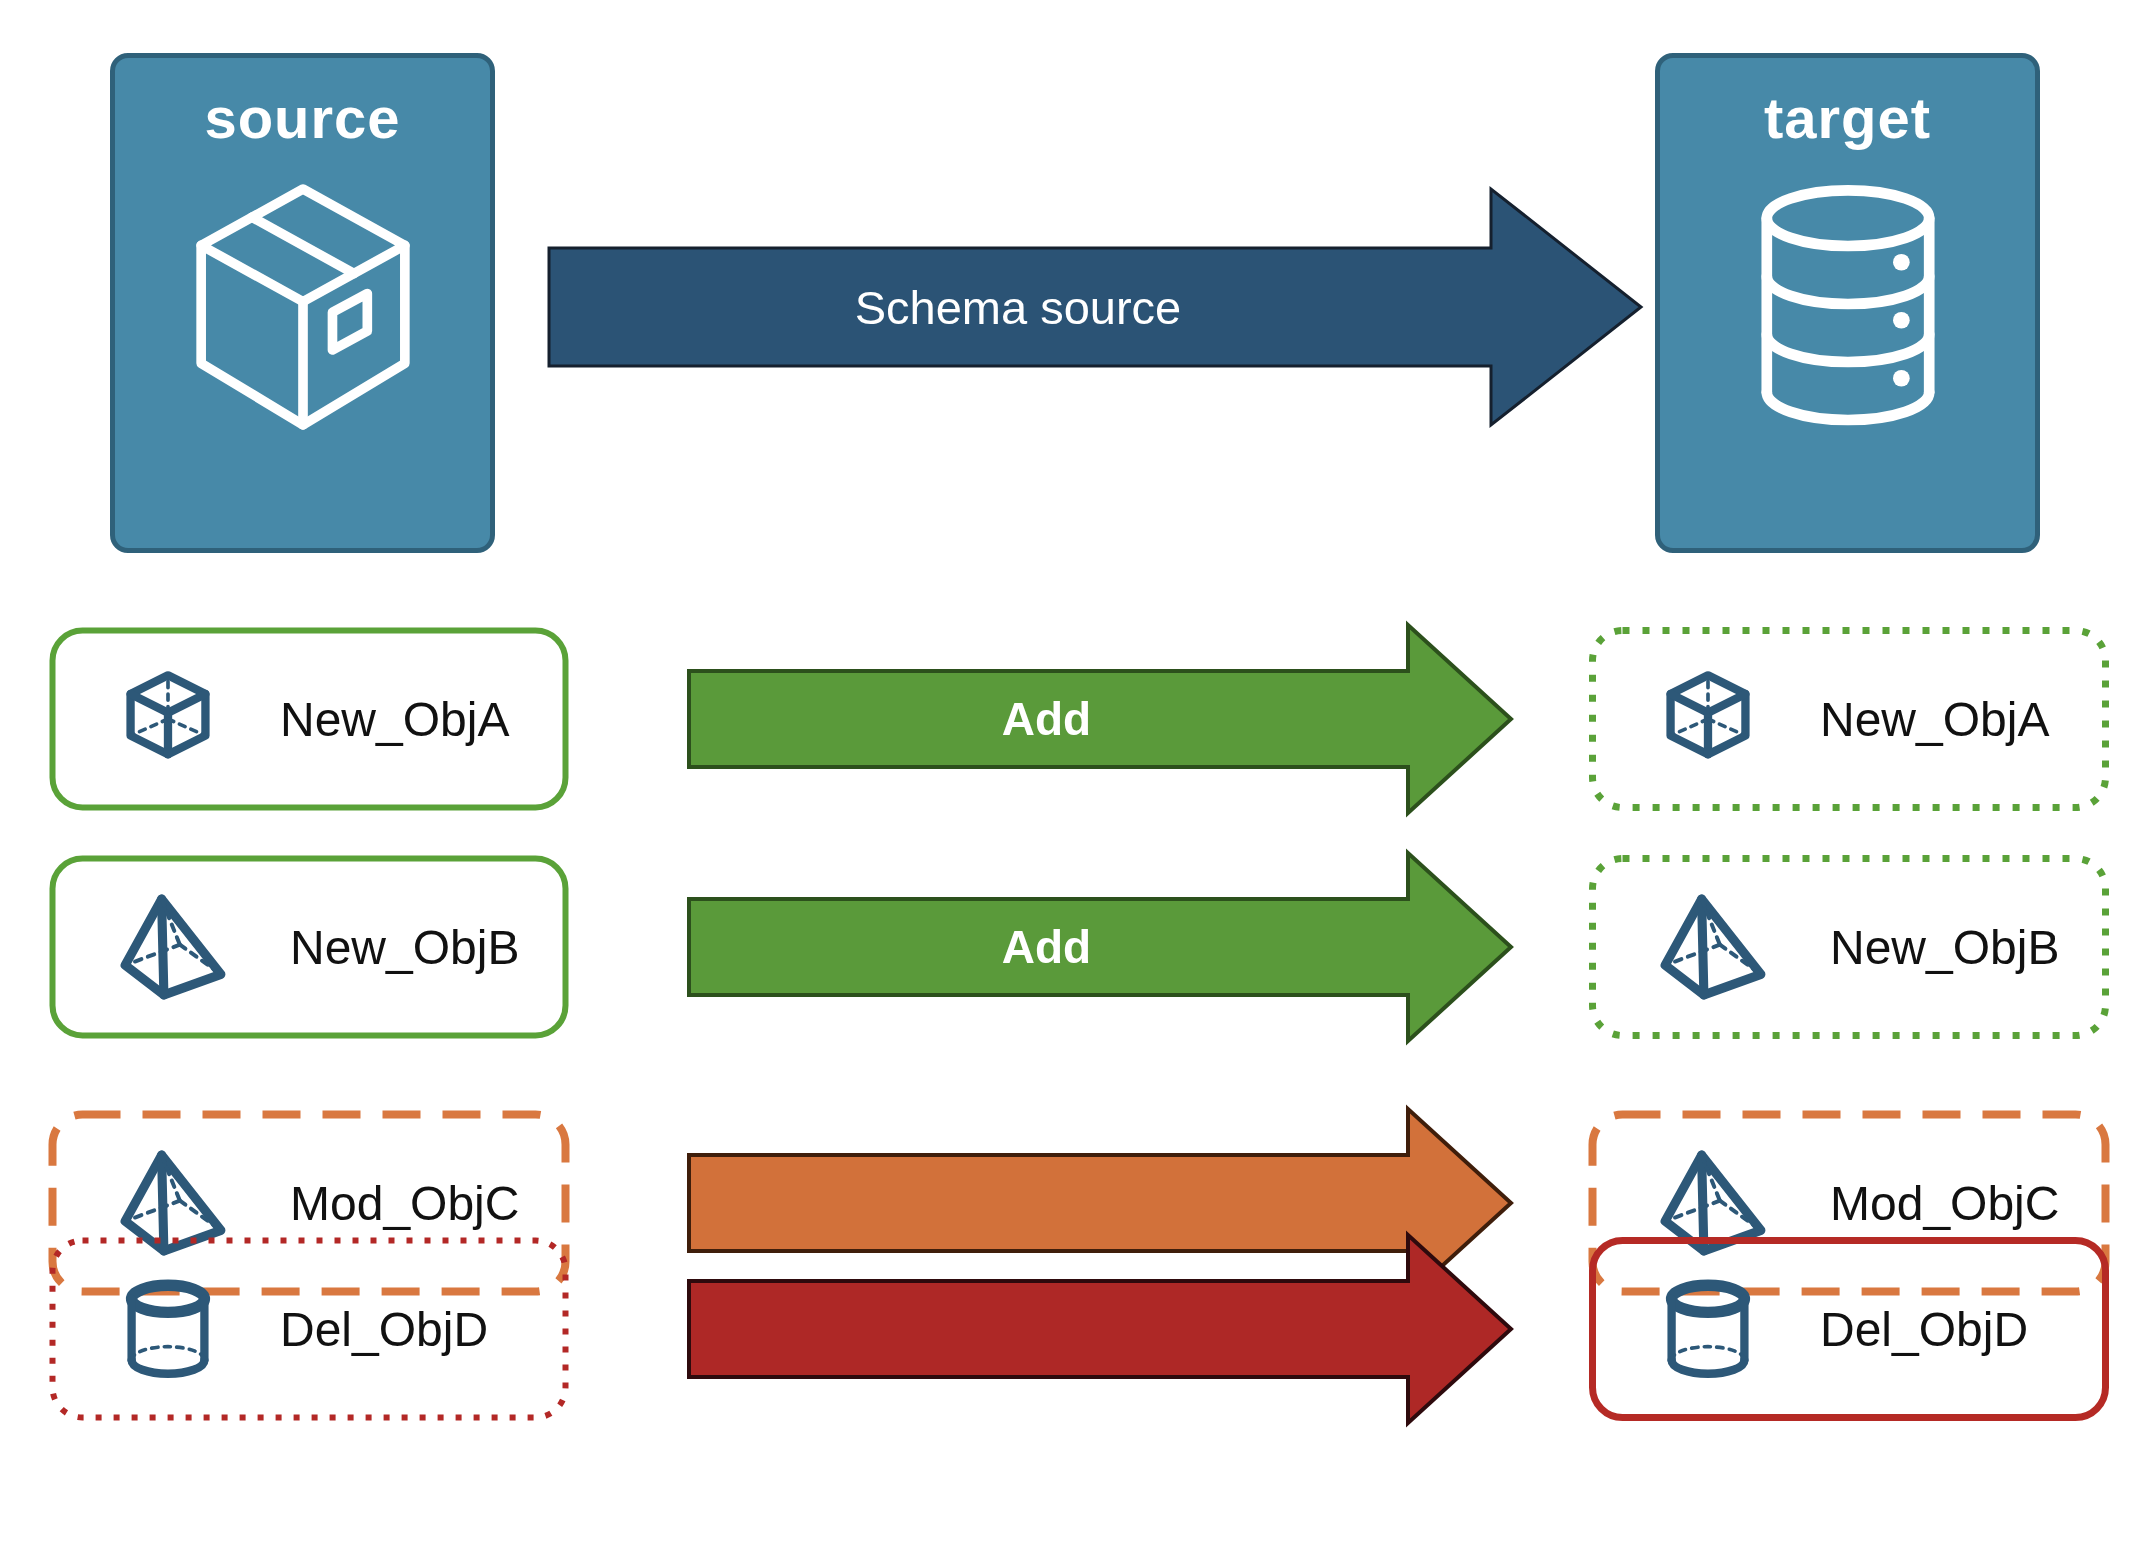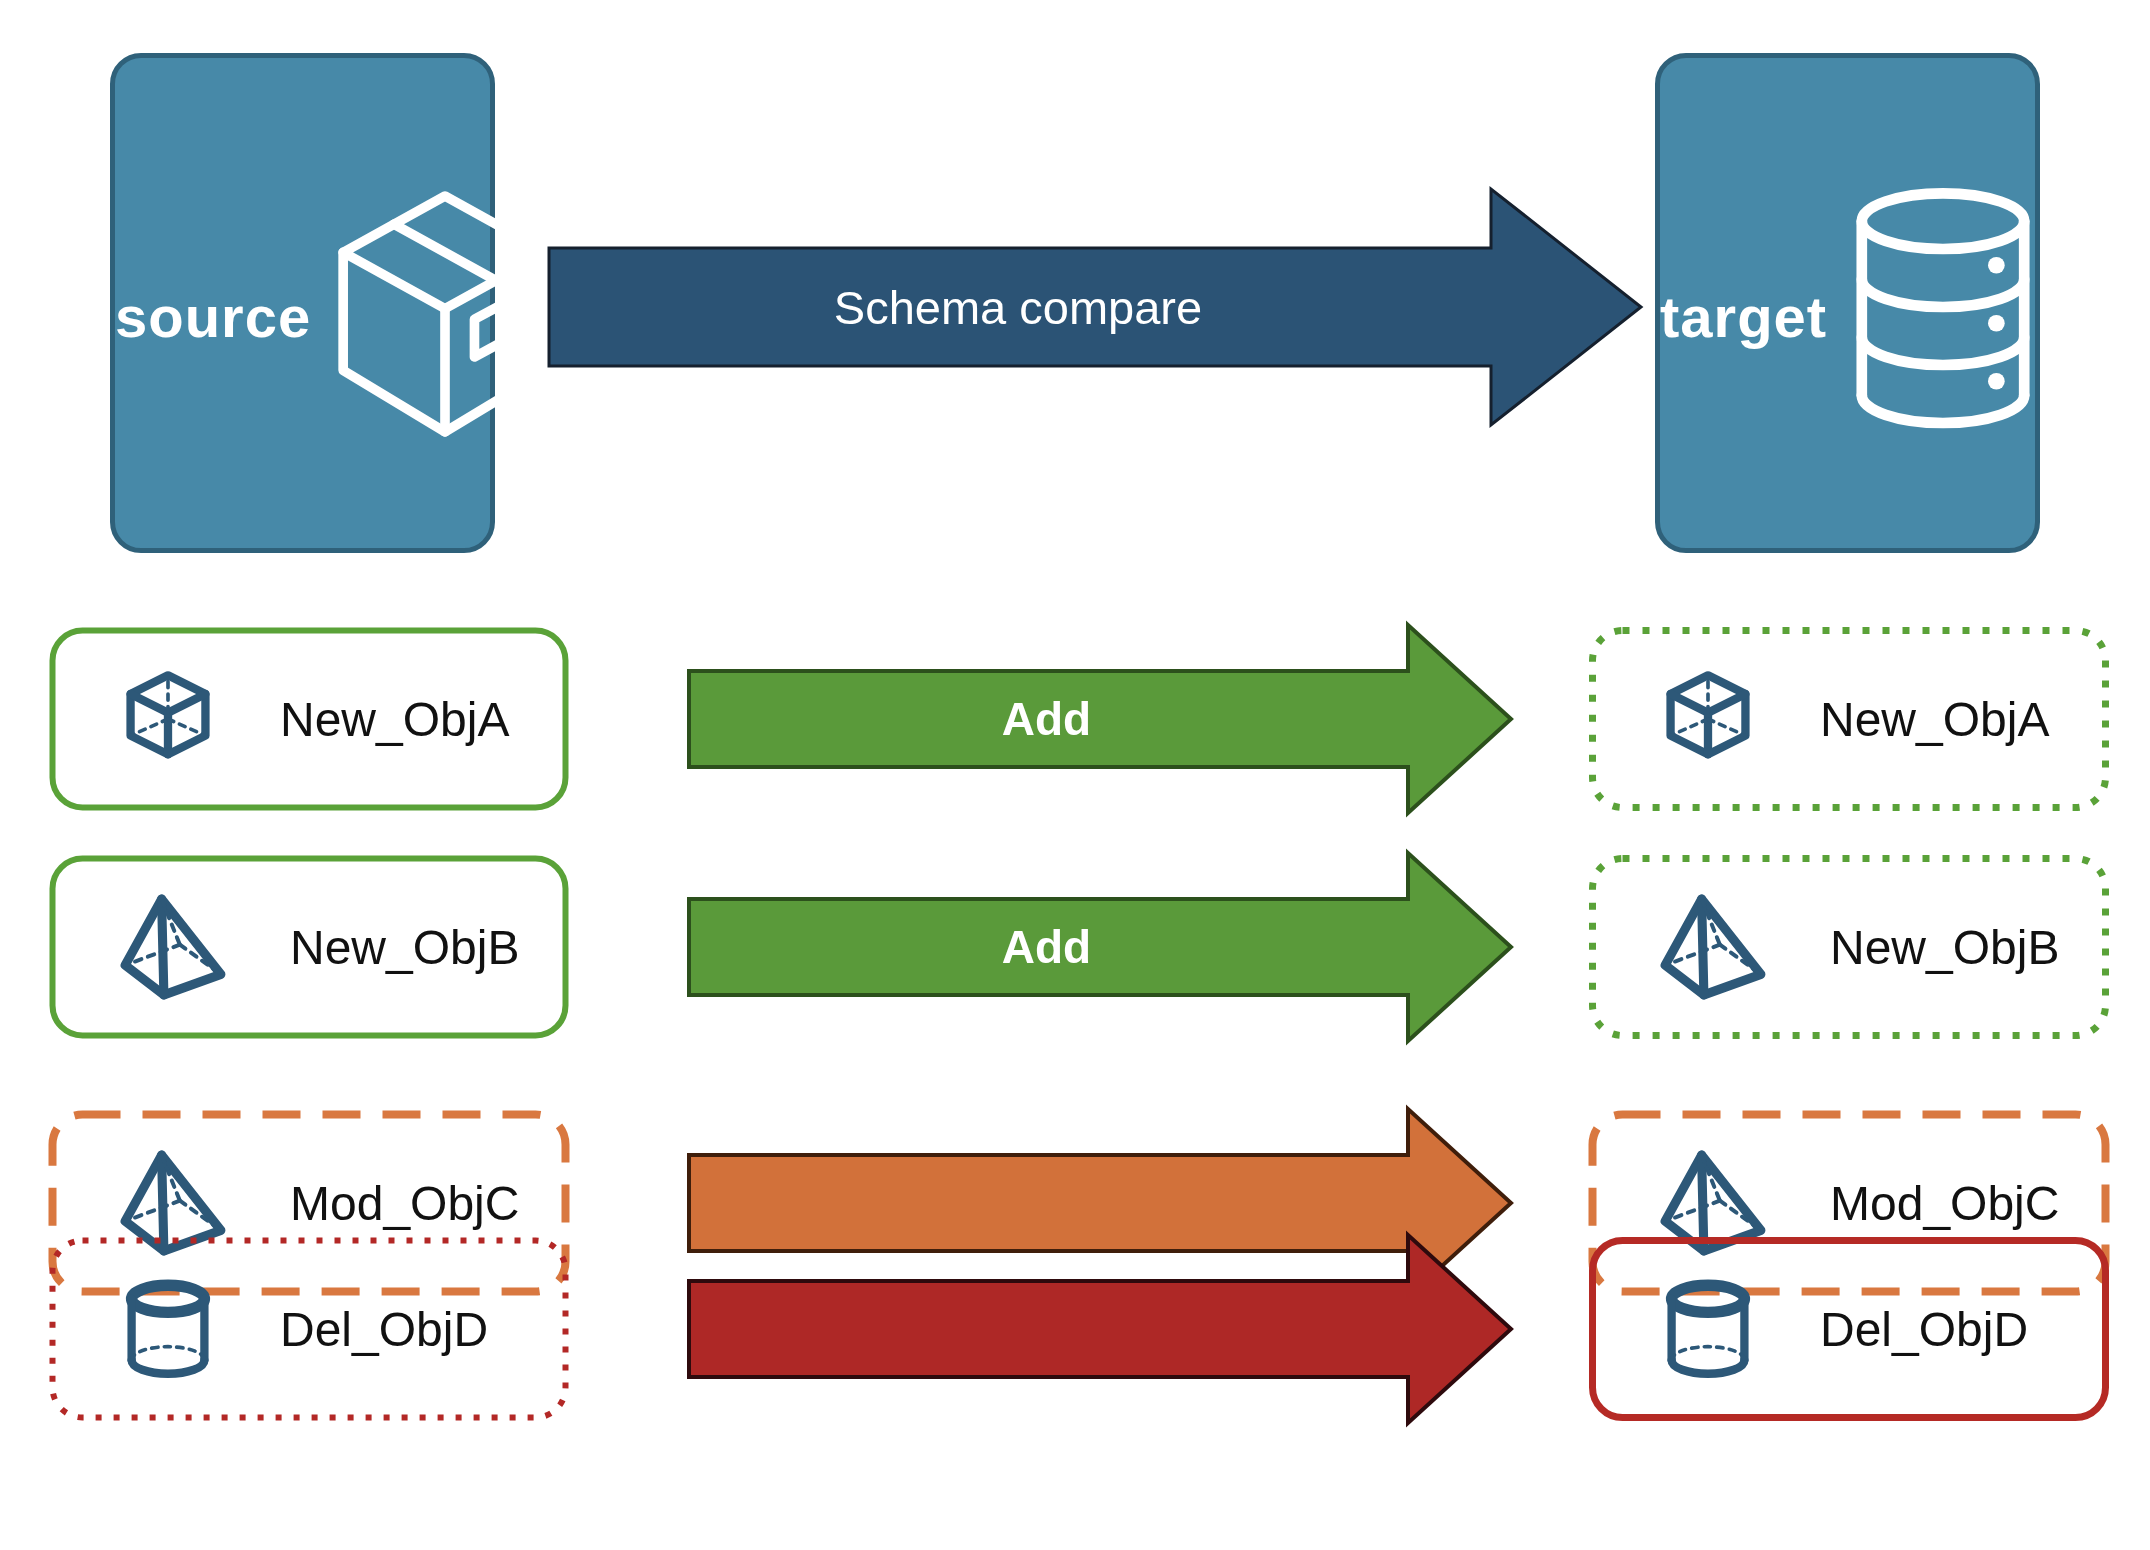--- a/index.html
+++ b/index.html
@@ -4,22 +4,22 @@
 <style>
   html,body{margin:0;padding:0;background:#ffffff;}
   body{
     width:2150px;height:1550px;position:relative;overflow:hidden;
     font-family:"Liberation Sans", sans-serif;
   }
 
   
   .node{
     position:absolute;top:53px;width:385px;height:500px;
-    background:#4789A8;border:5px solid #2F617A;border-radius:31px;
-    box-sizing:border-box;display:flex;flex-direction:row;align-items:center;
+    background:#4789A8;border:5px solid #2F617A;border-radius:18px;
+    box-sizing:border-box;display:flex;flex-direction:column;align-items:center;
   }
   .node.source{left:110px}
   .node.target{left:1655px}
   .node-title{
     color:#ffffff;font-size:58px;font-weight:bold;margin-top:26px;letter-spacing:1px;
   }
   .node-icon{flex:none}
   .pkg-icon{width:268px;height:268px;margin-top:22px}
   .db-icon{width:232px;height:290px;margin-top:8px}
 
@@ -126,21 +126,21 @@
     <div class="node-title">target</div>
     <svg class="node-icon db-icon" viewBox="0 0 100 110">
         <use href="#sym-database"></use>
       </svg>
   </div>
 
   <div class="big-arrow">
     <svg viewBox="0 0 1100 248" preserveAspectRatio="none">
       <polygon class="poly-schema" points="4,65 946,65 946,6 1096,124 946,242 946,183 4,183"></polygon>
     </svg>
-    <span class="arrow-label">Schema compare</span>
+    <span class="arrow-label">Schema source</span>
   </div>
 
   <div class="row" style="top:626px">
     <div class="card left">
       <svg class="card-border" viewBox="0 0 522 186" preserveAspectRatio="none">
           <rect class="bs-solid-green" x="4.5" y="4.5" width="513" height="177" rx="30"></rect>
         </svg>
       <svg class="obj-icon" viewBox="0 0 100 100">
           <use href="#sym-cube"></use>
         </svg>

